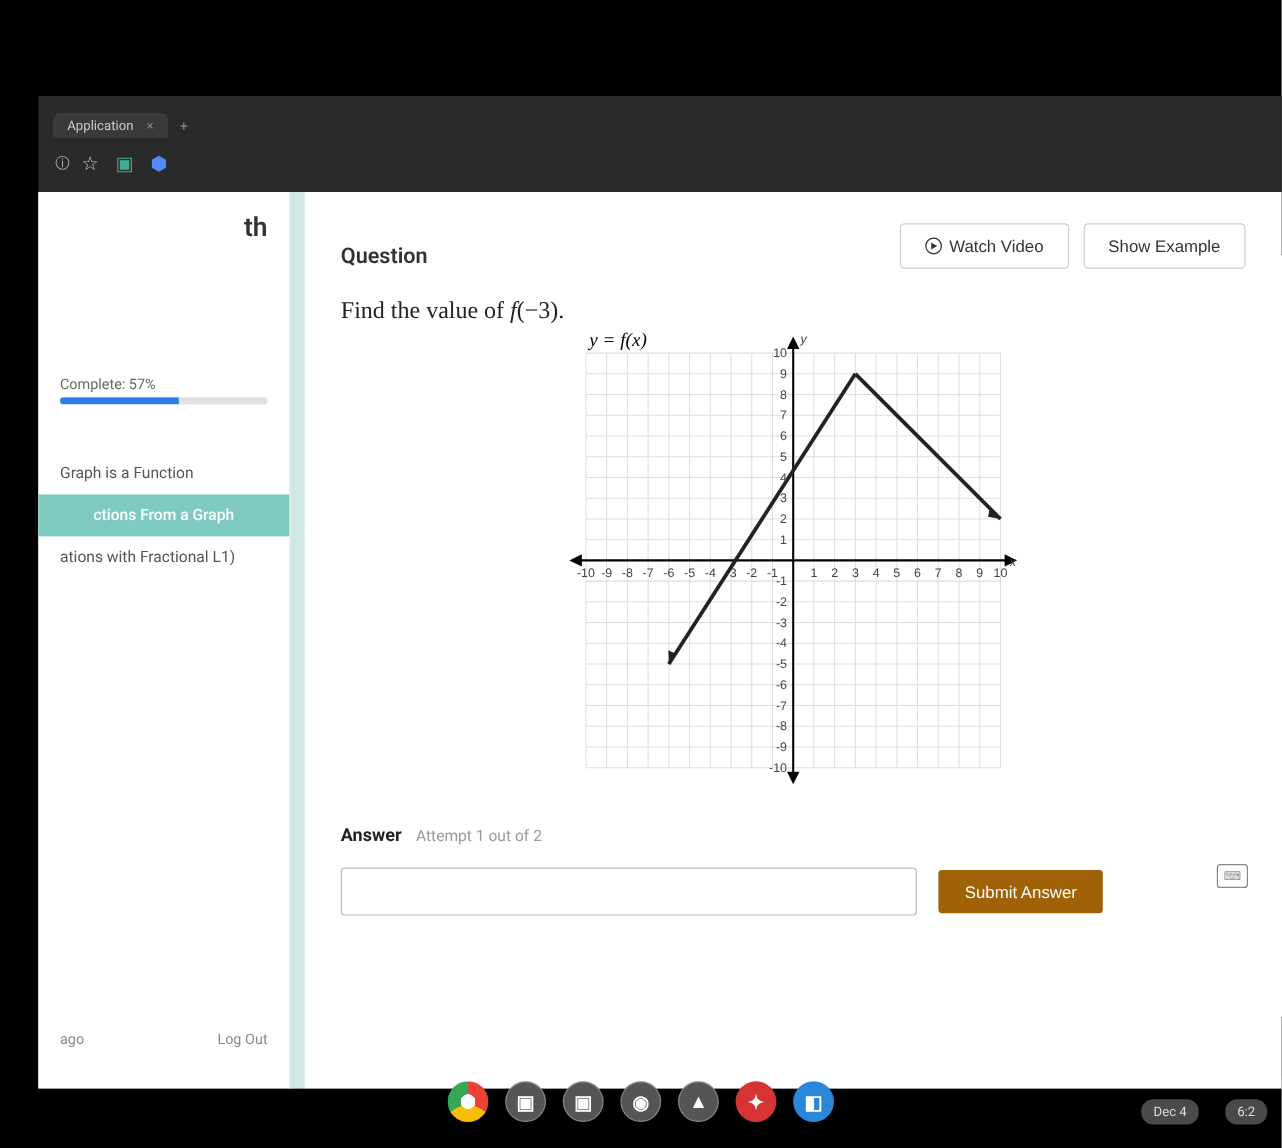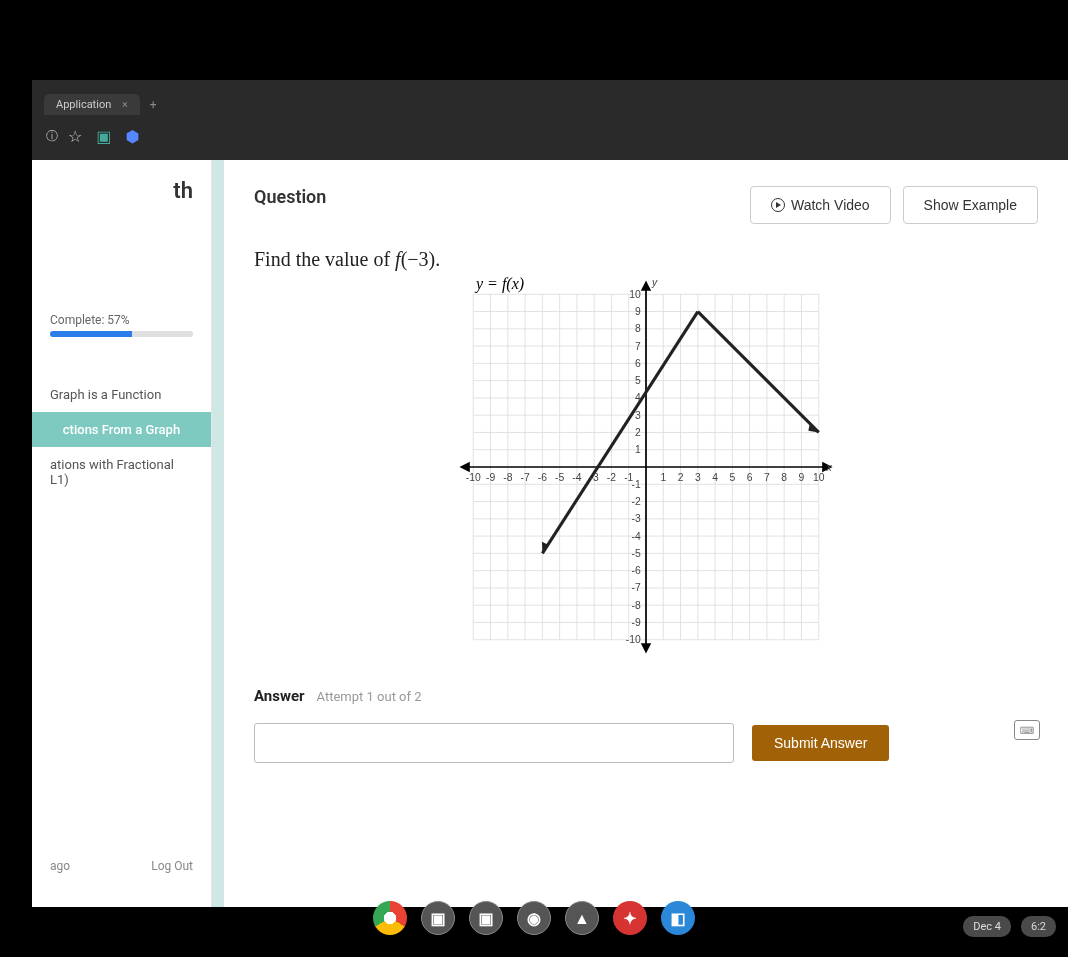--- a/index.html
+++ b/index.html
@@ -50,21 +50,21 @@
     }
     .url-text { color: #999; flex: 1; }
     .url-icons { display: flex; gap: 14px; align-items: center; }
     .star-icon, .ext-icon { color: #ccc; font-size: 16px; }
     .content-area {
       display: flex;
       background: #f8f8f8;
       height: calc(100% - 70px);
     }
     .sidebar {
-      width: 180px;
+      width: 210px;
       background: #fff;
       border-right: 1px solid #e5e5e5;
       padding: 18px 0;
       display: flex;
       flex-direction: column;
     }
     .brand {
       font-size: 22px;
       font-weight: 600;
       color: #333;
@@ -113,21 +113,21 @@
     .main {
       flex: 1;
       background: #fff;
       padding: 26px 30px;
       overflow: auto;
       position: relative;
     }
     .header-row {
       display: flex;
       justify-content: space-between;
-      align-items: flex-start;
+      align-items: flex-end;
       margin-bottom: 24px;
     }
     .q-label {
       font-size: 18px;
       font-weight: 600;
       color: #333;
     }
     .header-actions { display: flex; gap: 12px; }
     .action-btn {
       border: 1px solid #ccc;
@@ -242,21 +242,21 @@
     .ti-green { background: #555; border: 1px solid #888; }
     .ti-blue { background: #555; border: 1px solid #888; }
     .ti-lime { background: #555; border: 1px solid #888; }
     .ti-orange { background: #d63333; }
     .ti-teal { background: #2b88d8; }
     .tray {
       position: absolute;
       right: 12px;
       bottom: 20px;
       display: flex;
-      gap: 10px;
+      gap: 22px;
       align-items: center;
     }
     .tray-pill {
       background: #4a4a4a;
       color: #ddd;
       padding: 4px 10px;
       border-radius: 10px;
       font-size: 11px;
     }
   </style>

